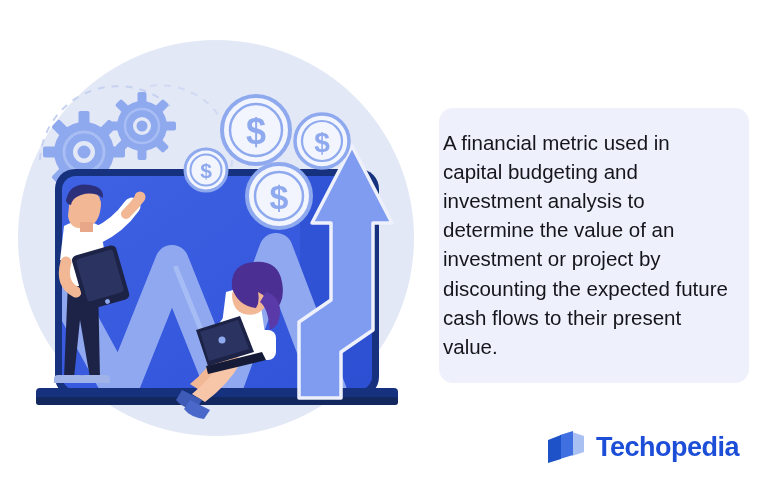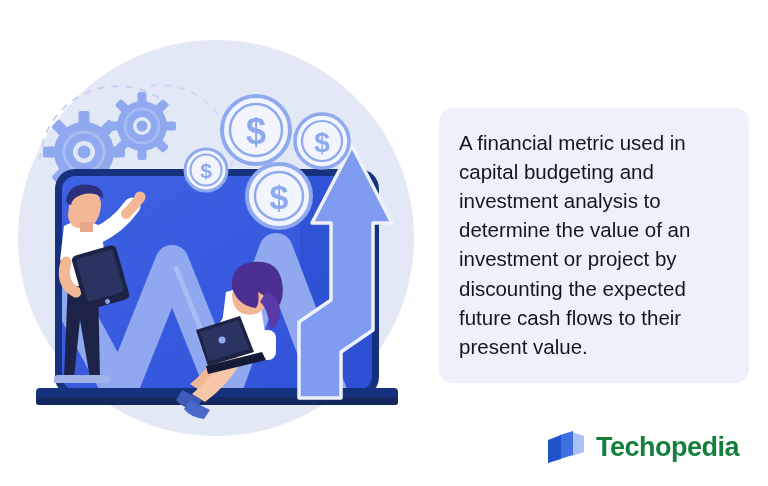--- a/index.html
+++ b/index.html
@@ -37,39 +37,39 @@
   }
   #accent-bar{
     margin-top:9px;
     width:53px;height:7px;border-radius:1px;
     background:#1a7ed6;
   }
   #definition-card{
     position:absolute;left:9px;top:108px;
     width:310px;
     box-sizing:border-box;
-    padding:20px 20px 22px 20px;
+    padding:20px 20px 22px 4px;
     background:#eef1fb;
     border-radius:14px;
   }
   #definition-text{
     margin:0;
     font-size:20.5px;
     line-height:1.42;
     color:#15161c;
     font-family:"Liberation Sans", sans-serif;
   }
   #brand{
     position:absolute;left:115px;top:430px;
     display:flex;align-items:center;gap:9px;
   }
   #brand-mark{width:42px;height:34px;display:block;}
   #brand-name{
     font-size:27px;font-weight:bold;letter-spacing:-0.5px;
-    color:#15803d;
+    color:#1d4ed8;
     font-family:"Liberation Sans", sans-serif;
     line-height:1;
   }
 </style>
 </head>
 <body>
 
 <div id="stage">
 
   <div id="illustration">

